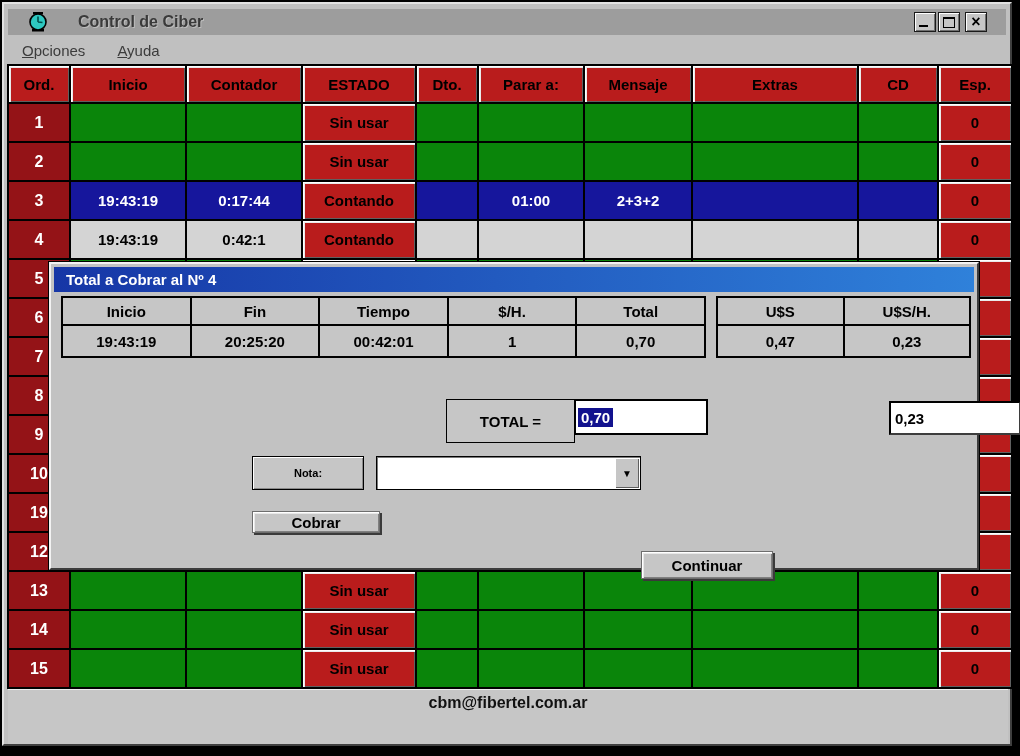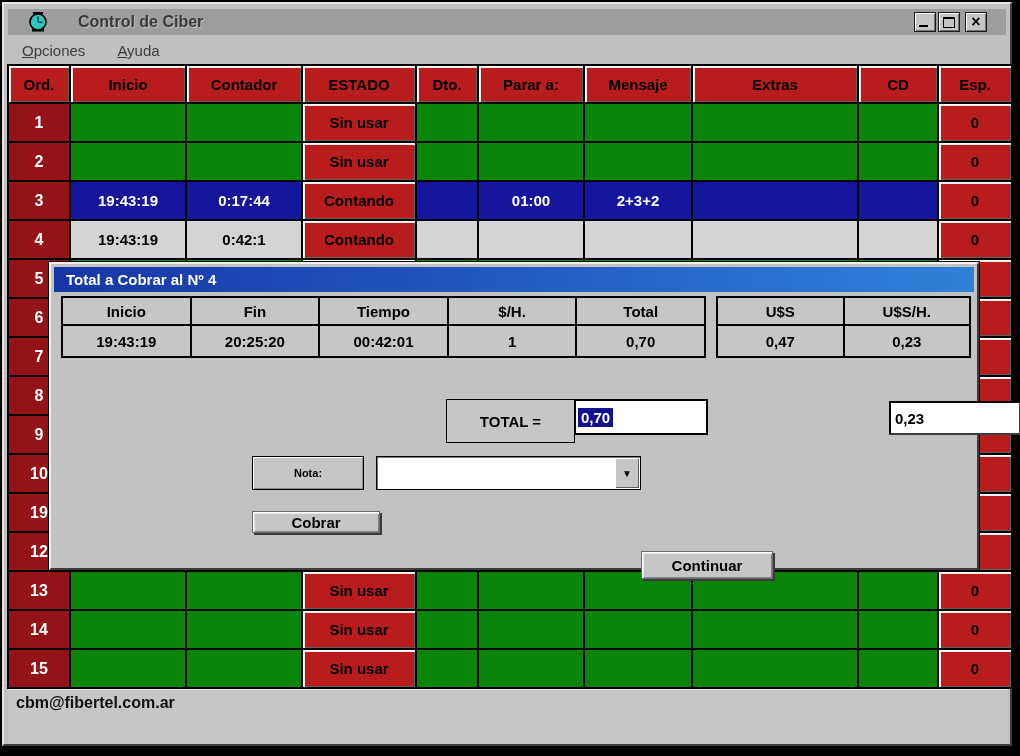--- a/index.html
+++ b/index.html
@@ -57,21 +57,21 @@
   }
   .ord{background:#941317;color:#fff;font-size:16px;}
   .green{background:#0a850a;}
   .navy{background:#16169c;color:#fff;}
   .silver{background:#d4d4d4;color:#000;}
   
   .statusbar{
     position:absolute;left:4px;top:685px;width:1000px;height:55px;
     background:#c6c6c6;border-top:1px solid #efefef;
     font-weight:bold;font-size:16px;color:#111;
-    padding:4px 8px;box-sizing:border-box;
+    padding:4px 8px;box-sizing:border-box;text-align:center;
   }
   
   .dialog{
     position:absolute;left:45px;top:258px;width:930px;height:308px;z-index:5;
     background:#c2c2c2;box-sizing:border-box;
     border-top:2px solid #f2f2f2;border-left:2px solid #f2f2f2;
     border-right:2px solid #3c3c3c;border-bottom:2px solid #3c3c3c;
     box-shadow:0 0 0 1px #000;
   }
   .dlg-title{

